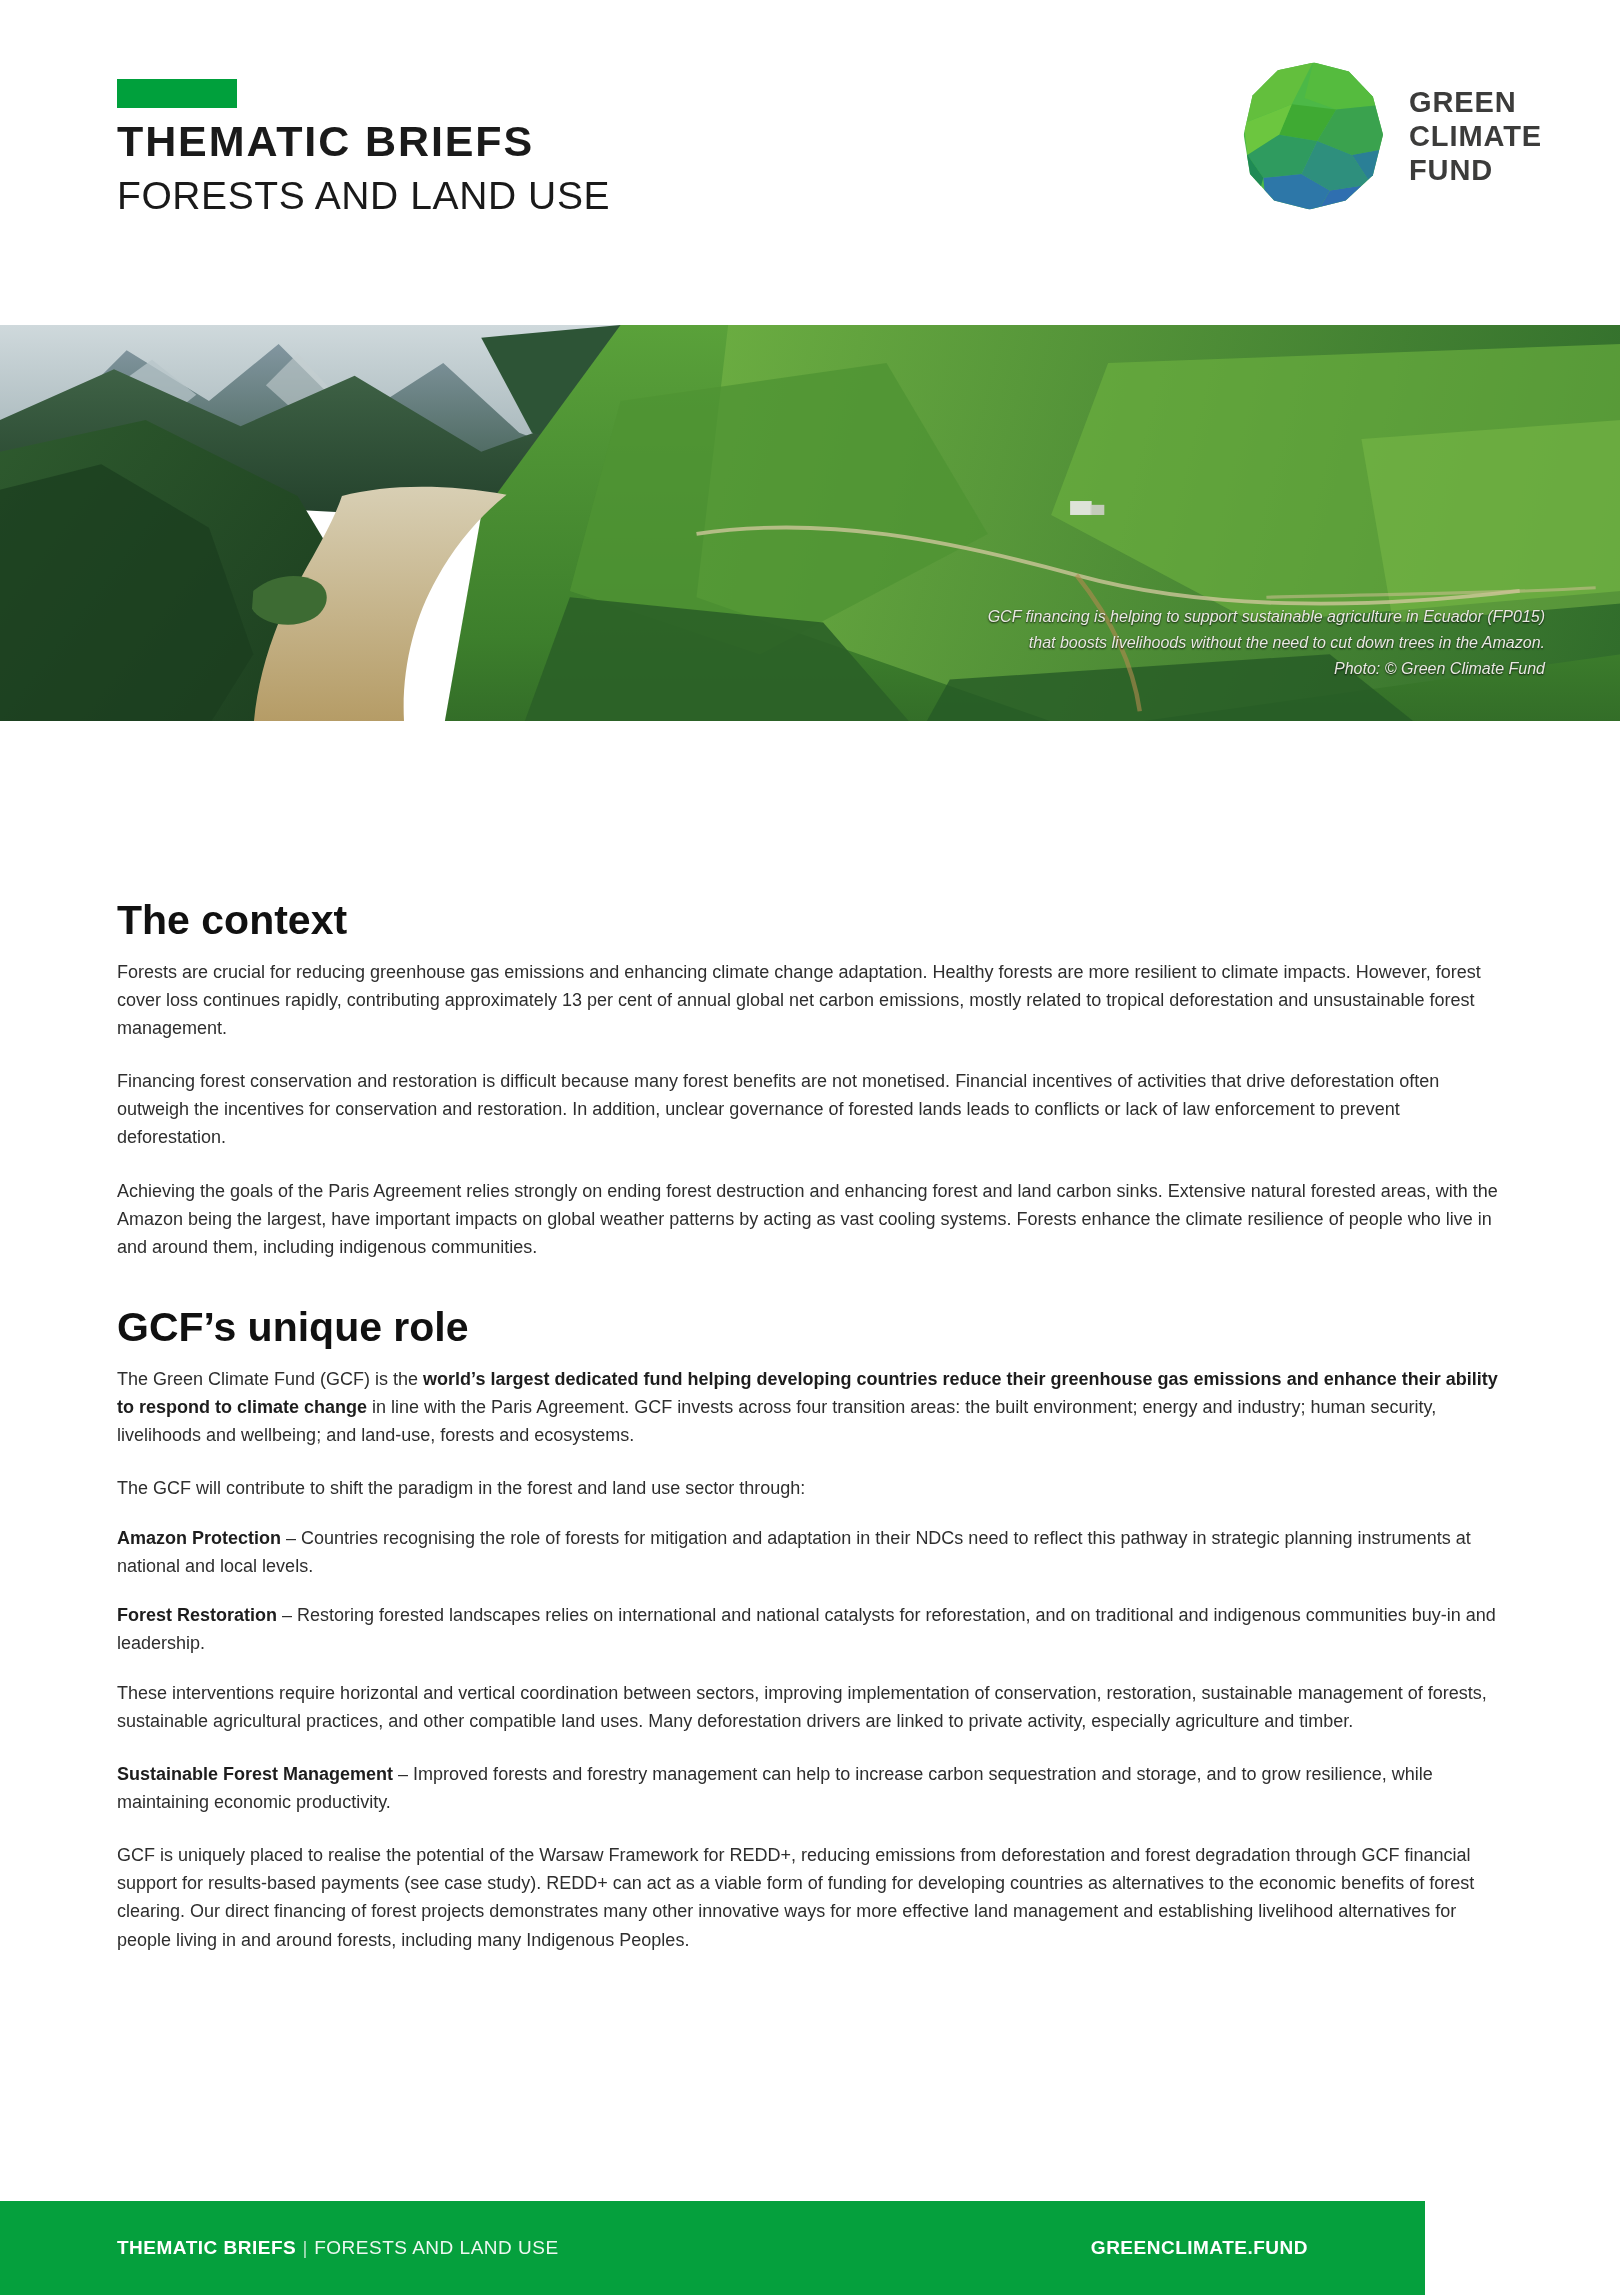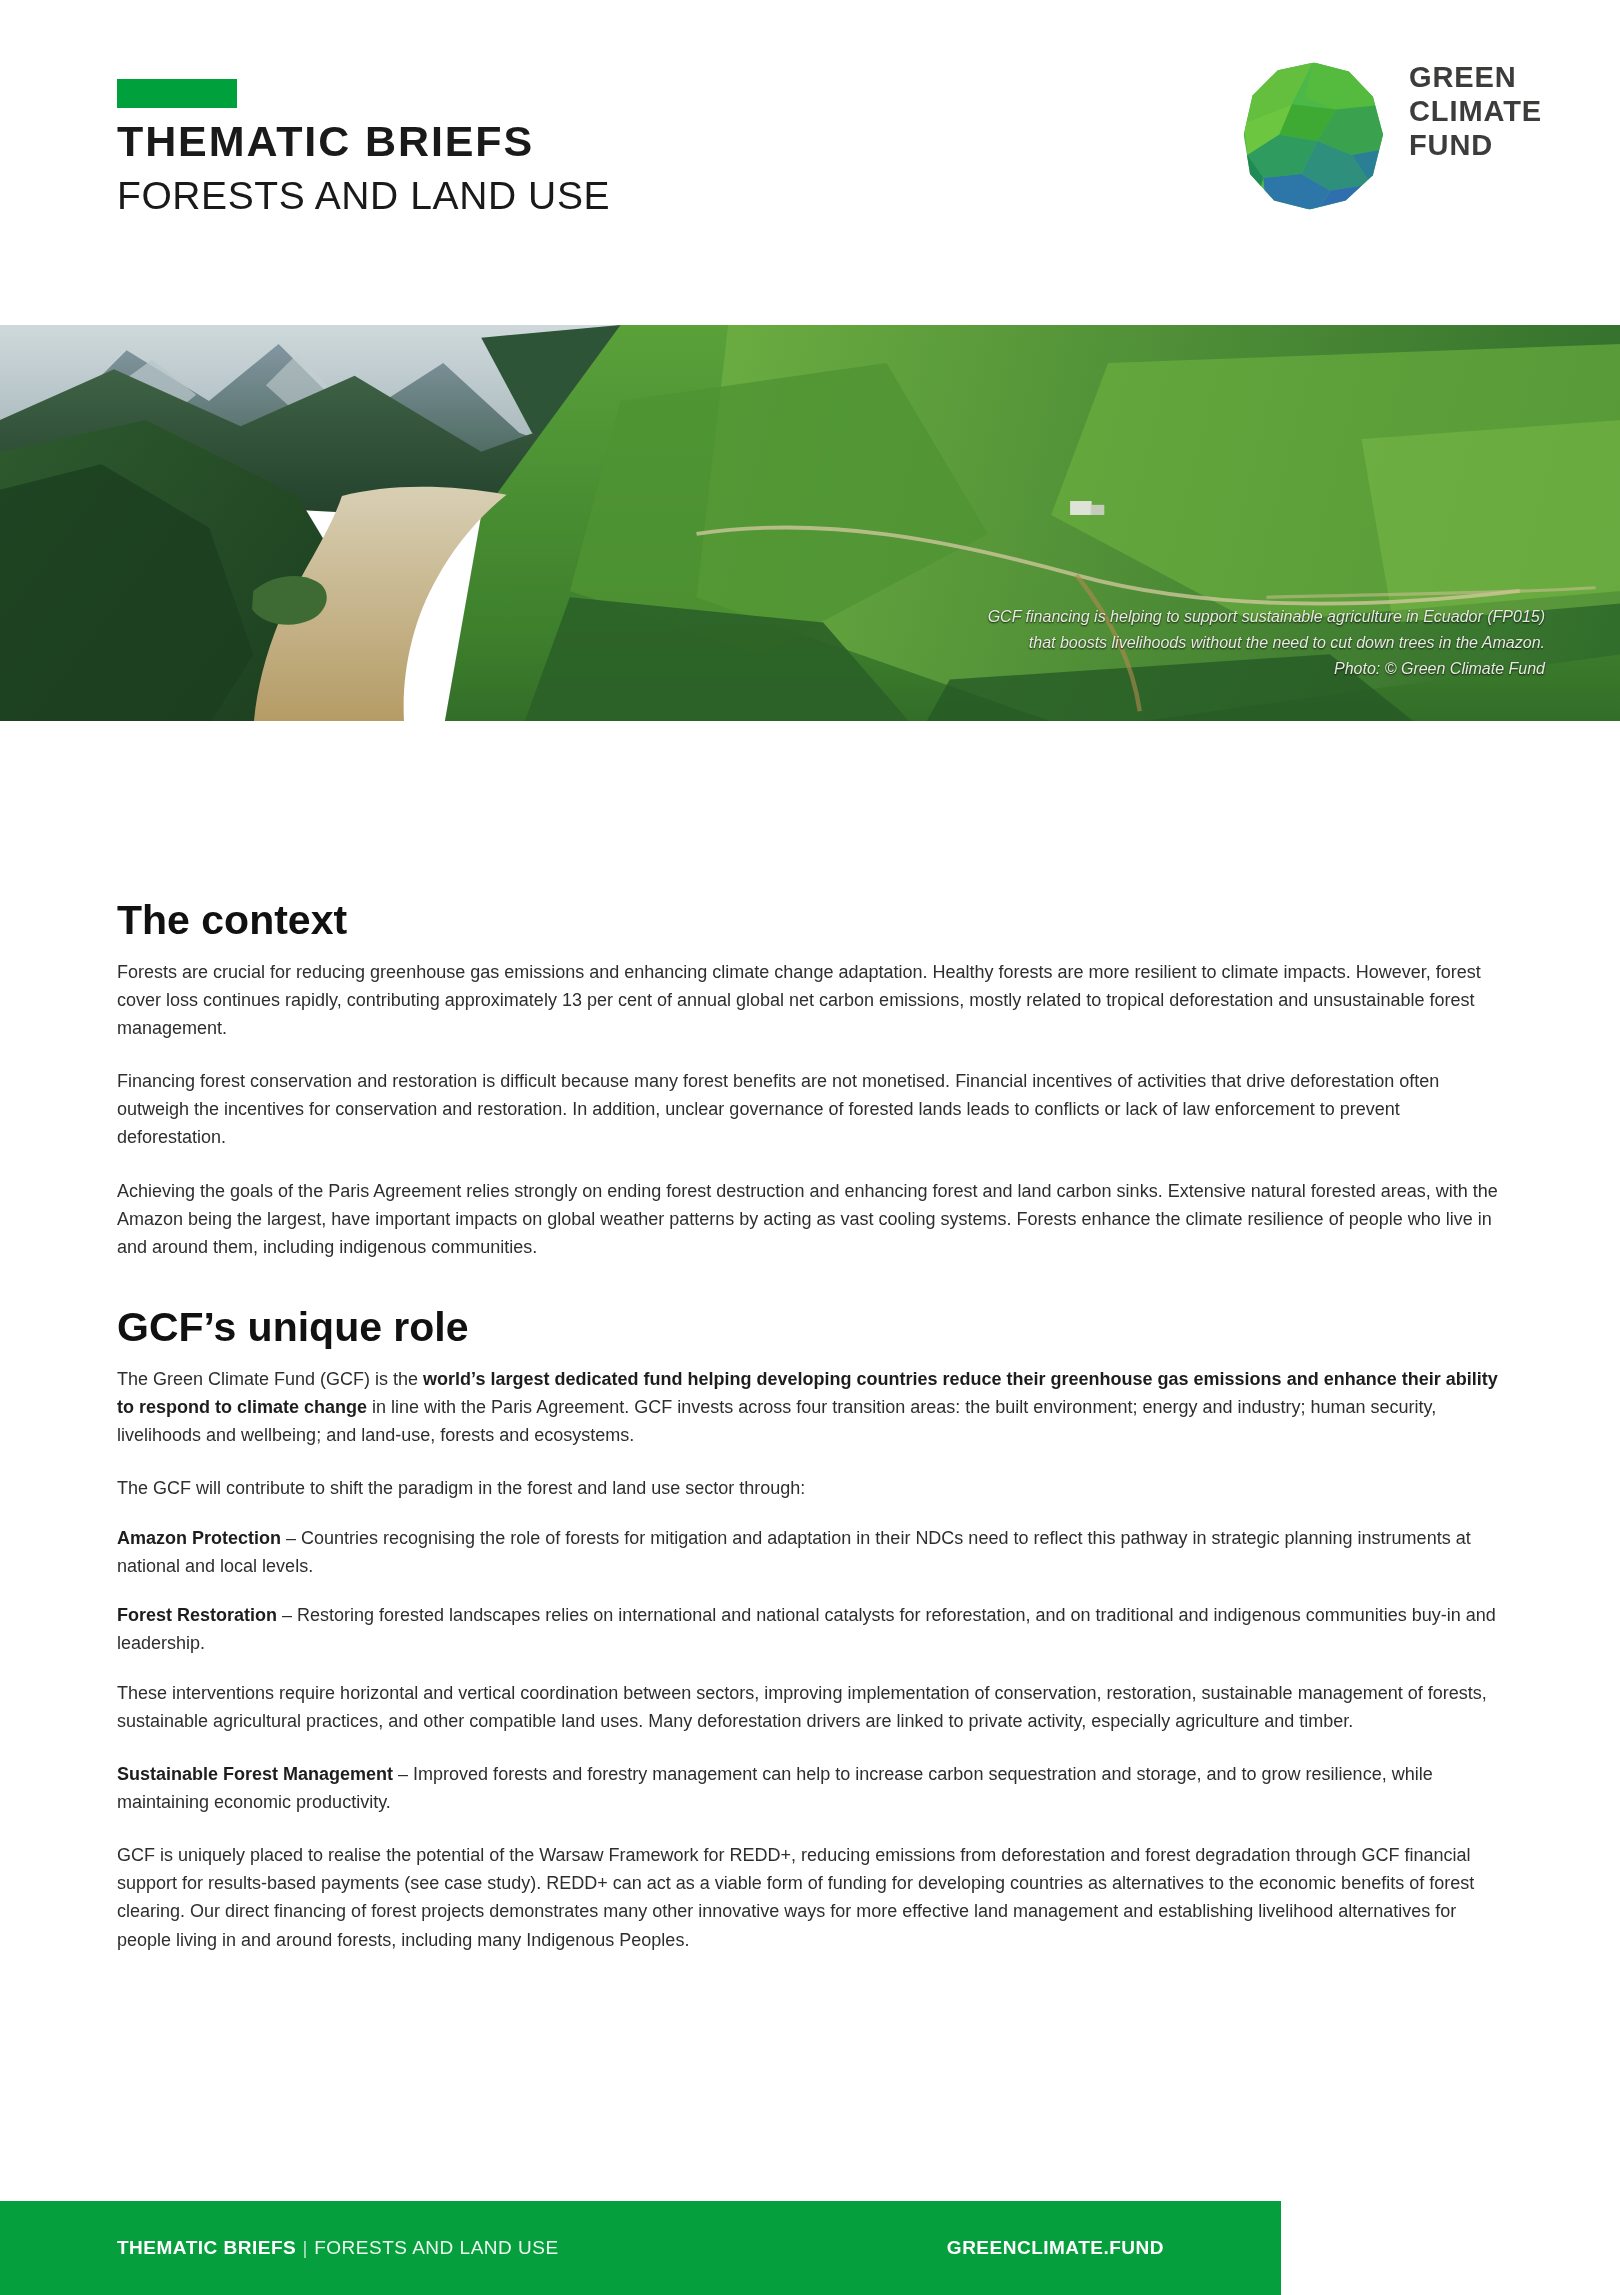--- a/index.html
+++ b/index.html
@@ -46,21 +46,21 @@
     line-height: 1.2;
     margin-top: 6.3px;
     font-family: "Liberation Sans", sans-serif;
   }
 
   
   .logo-wrap {
     position: absolute;
     right: 79px; top: 60px;
     display: flex;
-    align-items: flex-start;
+    align-items: center;
     gap: 21.5px;
   }
   .logo-globe { width: 146px; height: 152px; display: block; }
   .logo-text {
     font-size: 29px;
     font-weight: bold;
     letter-spacing: 0.9px;
     line-height: 1.18;
     color: #3c3c3b;
     font-family: "Liberation Sans", sans-serif;
@@ -112,21 +112,21 @@
     text-align: left;
     font-family: "Liberation Sans", sans-serif;
   }
   p.body-text.tight { margin-bottom: 21.5px; }
   p.body-text b { font-weight: bold; color: #1d1d1d; }
 
   
   .footer {
     position: absolute;
     left: 0; bottom: 0;
-    width: 1281px; height: 94px;
+    width: 1425px; height: 94px;
     background: #05a03d;
   }
   .footer-inner {
     position: absolute;
     left: 117px; right: 117px; top: 0; bottom: 0;
     display: flex;
     align-items: center;
     justify-content: space-between;
   }
   .footer-left { font-size: 19px; color: #ffffff; letter-spacing: 0.5px; }

